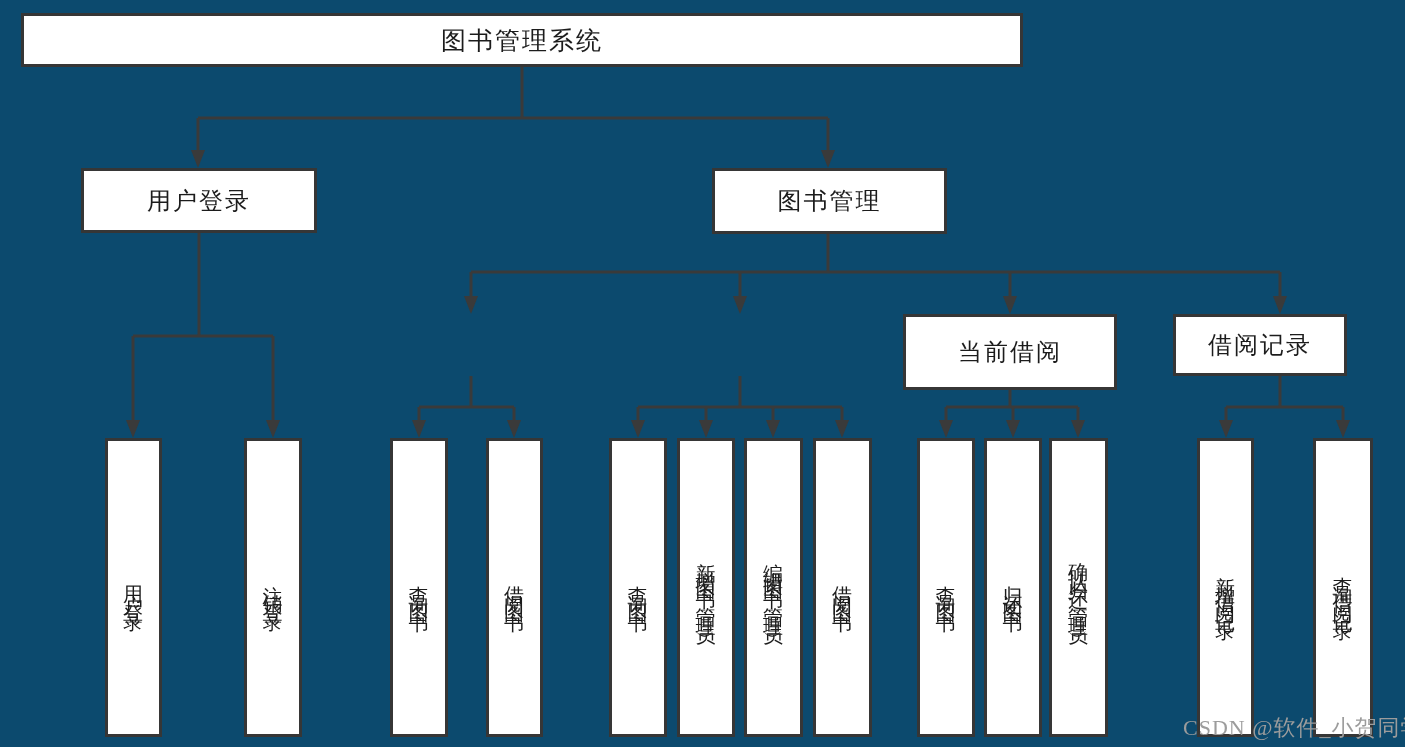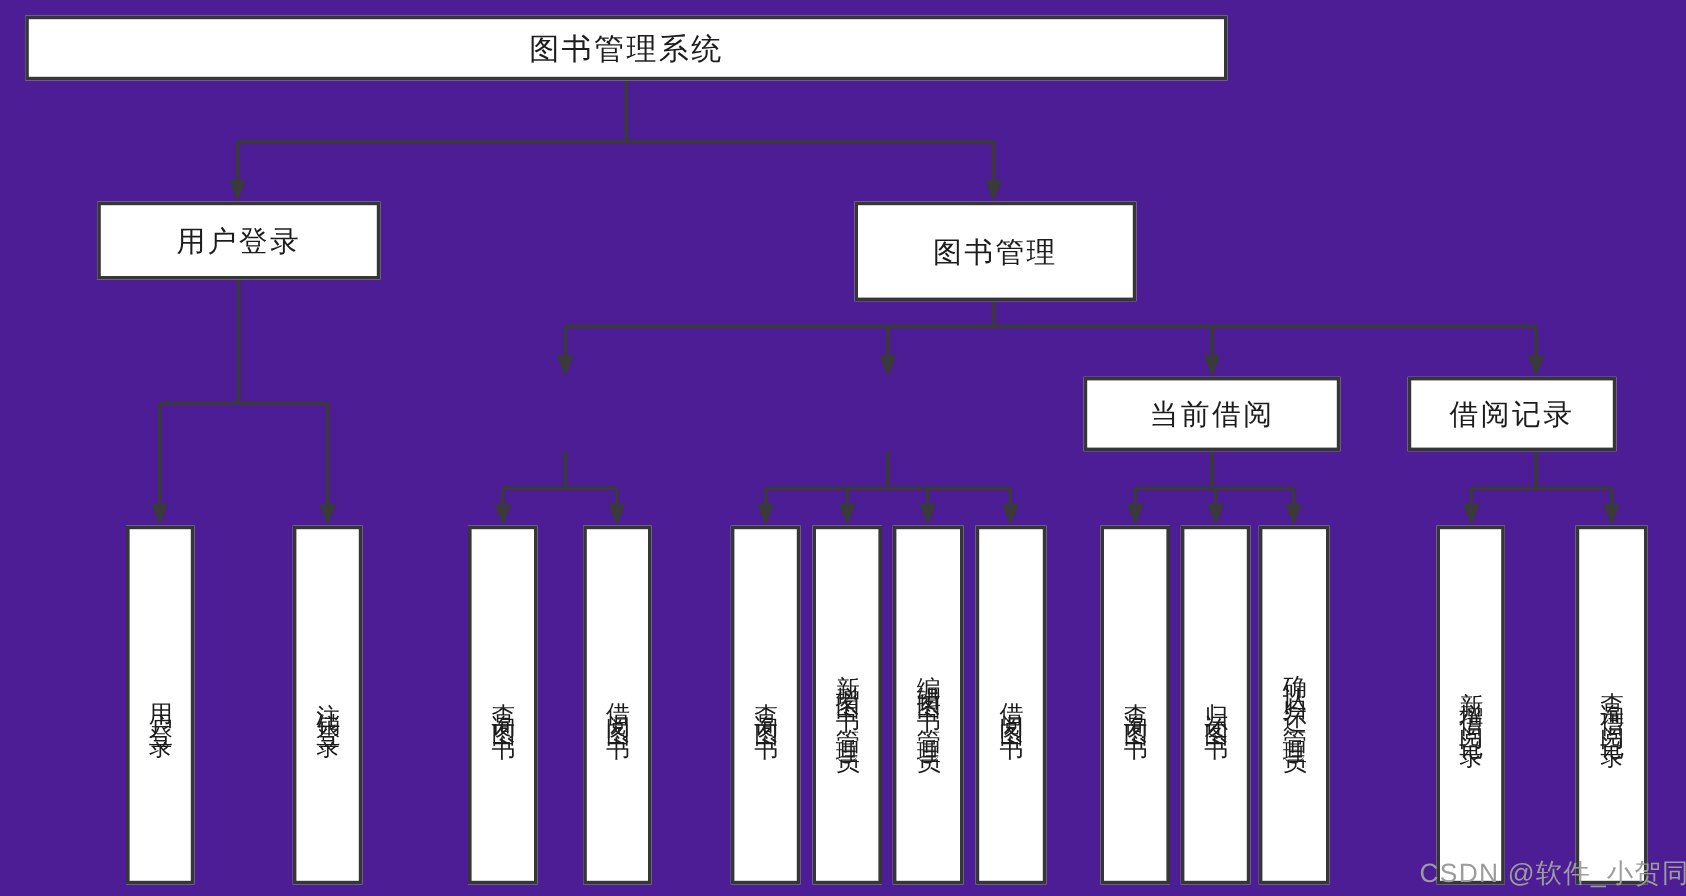--- a/index.html
+++ b/index.html
@@ -1,18 +1,18 @@
 <!DOCTYPE html>
 <html><head>
 <meta charset="utf-8">
 <style>
   html,body{margin:0;padding:0;background:#ffffff;}
   .canvas{
-    position:relative;width:1405px;height:747px;background:#4c1d95;overflow:hidden;
-    font-family:Liberation Sans, sans-serif;
+    position:relative;width:1405px;height:747px;background:#0c4a6e;overflow:hidden;
+    font-family:Liberation Serif, serif;
   }
   .connectors{position:absolute;left:0;top:0;width:1405px;height:747px;}
   .edge{stroke:#3a3a3a;stroke-width:3;fill:none;}
   .arrow{fill:#3a3a3a;stroke:none;}
   .box{
     position:absolute;box-sizing:border-box;background:#fff;border:3px solid #363636;
     display:flex;align-items:center;justify-content:center;
     color:#1c1c1c;font-size:24px;letter-spacing:2px;white-space:nowrap;
   }
   .box.root{font-size:25px;}
@@ -84,25 +84,25 @@
     </g>
   </svg>
 
   <div class="box root" style="left:21px;top:13px;width:1002px;height:54px">
     <span>图书管理系统</span>
   </div>
 
   <div class="box" style="left:81px;top:168px;width:236px;height:65px">
     <span>用户登录</span>
   </div>
-  <div class="box" style="left:712px;top:168px;width:235px;height:83px">
+  <div class="box" style="left:712px;top:168px;width:235px;height:66px">
     <span>图书管理</span>
   </div>
 
-  <div class="box" style="left:903px;top:314px;width:214px;height:62px">
+  <div class="box" style="left:903px;top:314px;width:214px;height:76px">
     <span>当前借阅</span>
   </div>
   <div class="box" style="left:1173px;top:314px;width:174px;height:62px">
     <span>借阅记录</span>
   </div>
 
   <div class="leaf" style="left:105px;top:438px;width:57px;height:299px">
     <span class="vtext">用户登录</span>
   </div>
   <div class="leaf" style="left:244px;top:438px;width:58px;height:299px">

